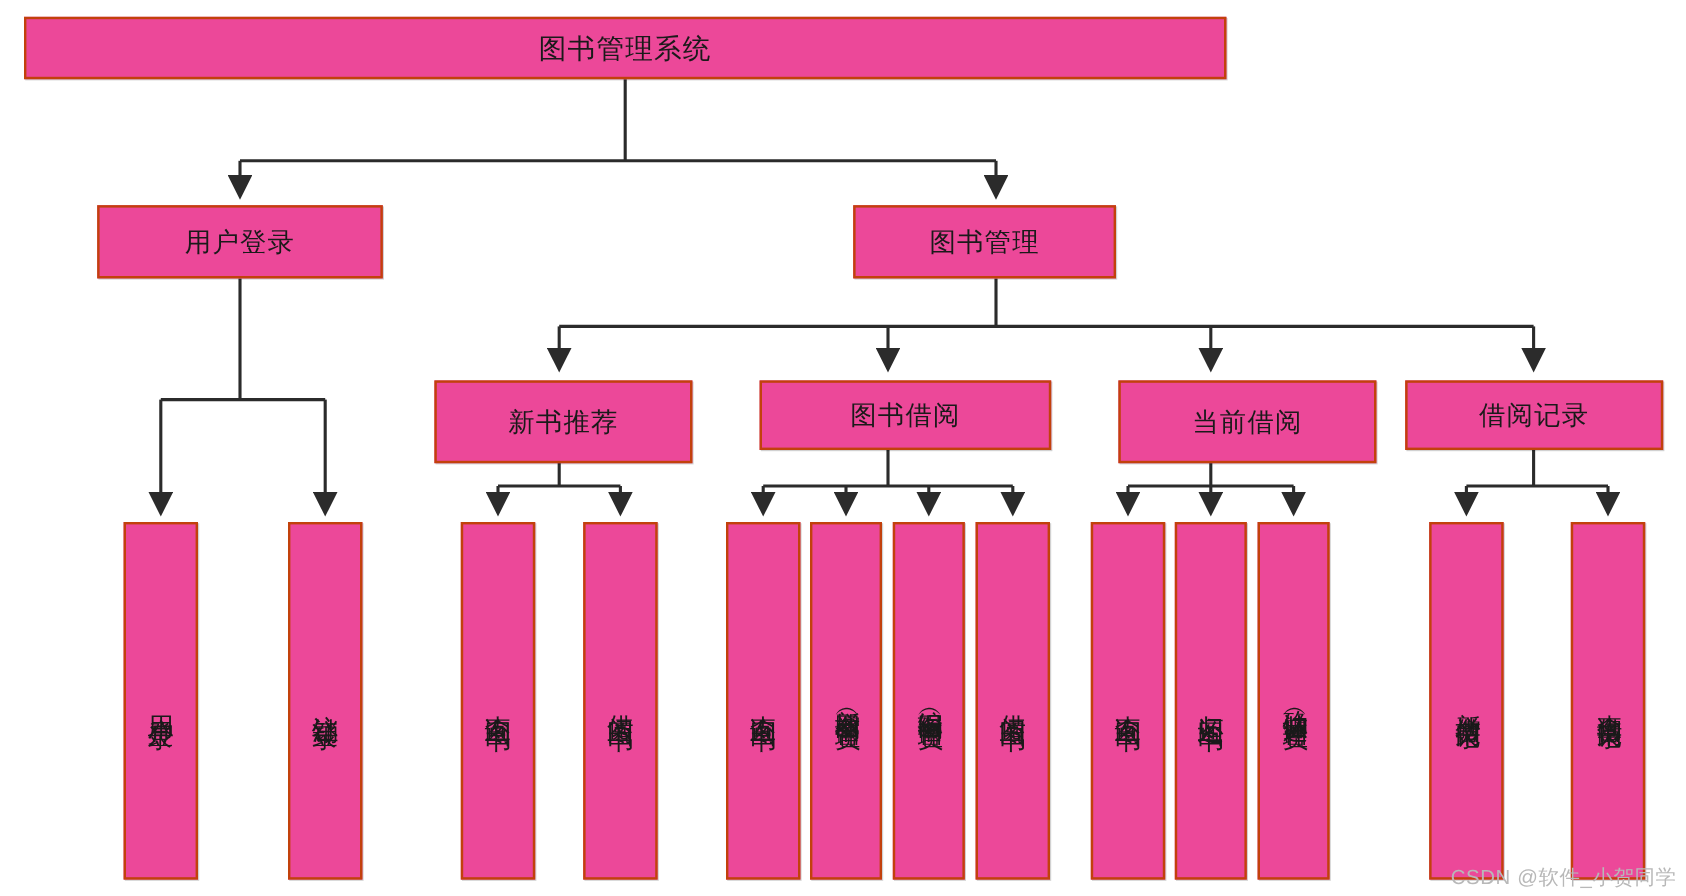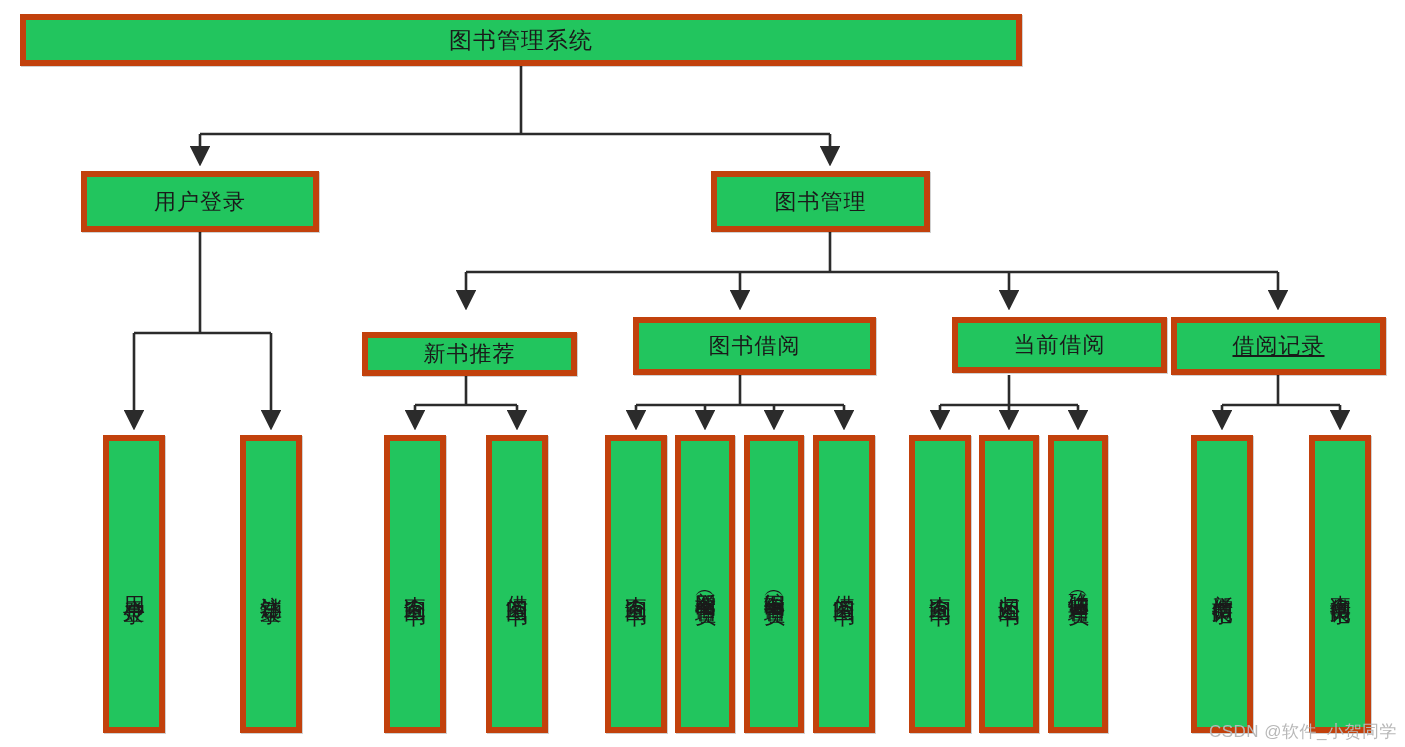--- a/index.html
+++ b/index.html
@@ -21,22 +21,22 @@
     position: absolute;
     left: 0;
     top: 0;
     width: 1405px;
     height: 747px;
     pointer-events: none;
   }
   .node {
     position: absolute;
     box-sizing: border-box;
-    background: #22c55e;
-    border: 6px solid #c2410c;
+    background: #ec4899;
+    border: 2px solid #c2410c;
     display: flex;
     align-items: center;
     justify-content: center;
     color: #1a1a1a;
     box-shadow: 1px 1px 0 rgba(0,0,0,0.18);
   }
   .node .label {
     display: block;
     text-align: center;
     line-height: 1.15;
@@ -138,33 +138,33 @@
   </div>
 
   <div class="node h" style="left:81px; top:171px; width:238px; height:61px;">
     <span class="label">用户登录</span>
   </div>
 
   <div class="node h" style="left:711px; top:171px; width:219px; height:61px;">
     <span class="label">图书管理</span>
   </div>
 
-  <div class="node h" style="left:362px; top:332px; width:215px; height:44px;">
+  <div class="node h" style="left:362px; top:317px; width:215px; height:69px;">
     <span class="label">新书推荐</span>
   </div>
 
   <div class="node h" style="left:633px; top:317px; width:243px; height:58px;">
     <span class="label">图书借阅</span>
   </div>
 
-  <div class="node h" style="left:952px; top:317px; width:215px; height:56px;">
+  <div class="node h" style="left:932px; top:317px; width:215px; height:69px;">
     <span class="label">当前借阅</span>
   </div>
 
-  <div class="node h" style="left:1171px; top:317px; width:215px; height:58px;text-decoration:underline;">
+  <div class="node h" style="left:1171px; top:317px; width:215px; height:58px;">
     <span class="label">借阅记录</span>
   </div>
 
   <div class="node v" style="left:103px; top:435px; width:62px; height:298px;">
     <span class="label">用户登录</span>
   </div>
 
   <div class="node v" style="left:240px; top:435px; width:62px; height:298px;">
     <span class="label">注销登录</span>
   </div>

